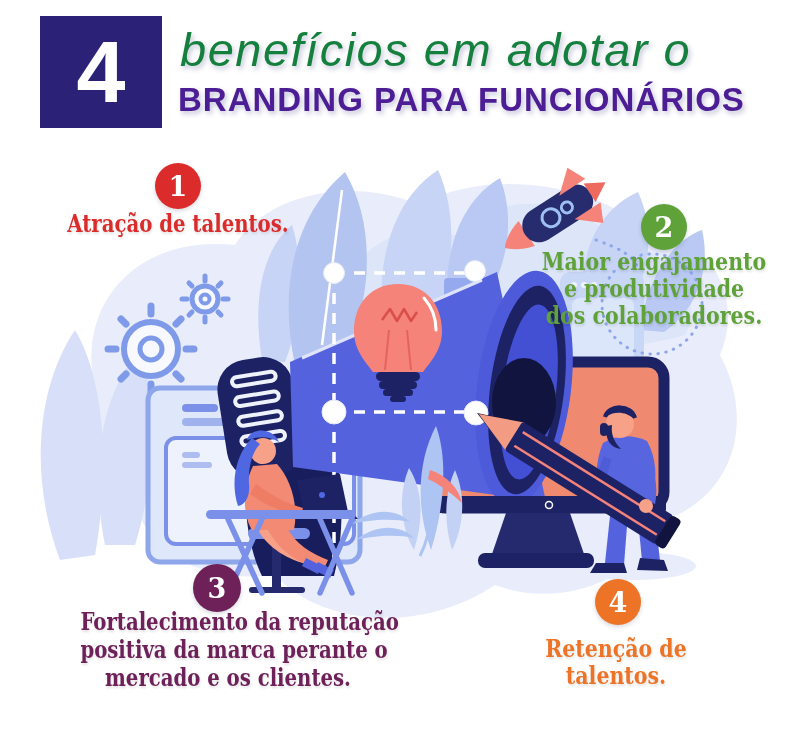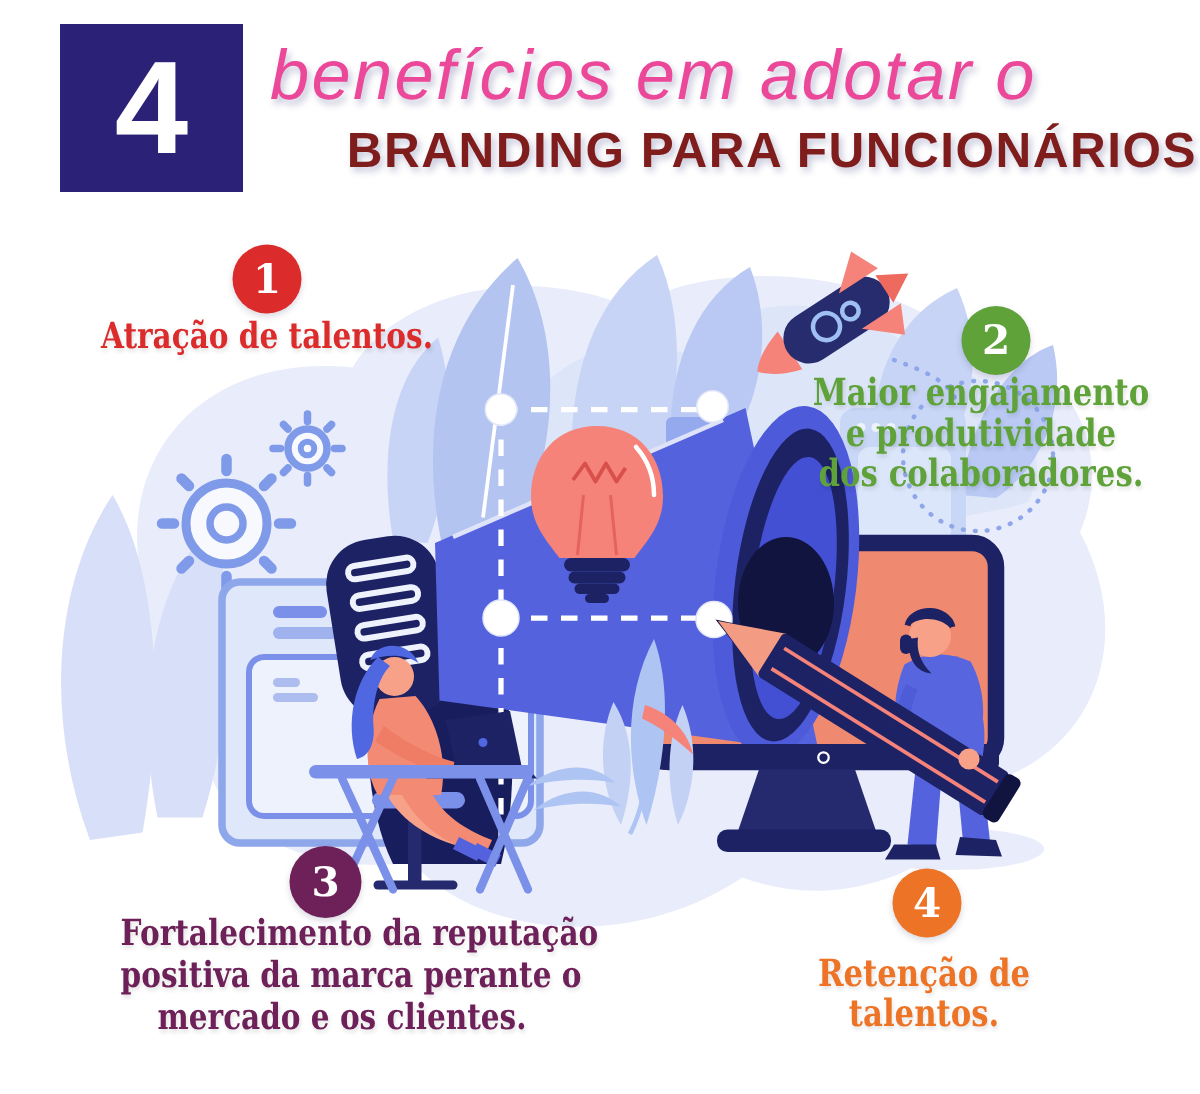--- a/index.html
+++ b/index.html
@@ -235,22 +235,22 @@
         <rect x="696" y="396" width="12" height="34" rx="4" fill="#10143f"></rect>
       </g>
       <circle cx="646" cy="506" r="7" fill="#f7a189"></circle>
     </g>
   </svg>
 
   <header>
     <div class="count-square" style="background: rgb(43, 34, 119);">
       <span class="digit">4</span>
     </div>
-    <div class="title-italic" style="color: #ec4899;">benefícios em adotar o</div>
-    <div class="title-caps" style="color: #7f1d1d; text-align: right;">BRANDING PARA FUNCIONÁRIOS</div>
+    <div class="title-italic" style="color: #15803d;">benefícios em adotar o</div>
+    <div class="title-caps" style="color: #4c1d95;">BRANDING PARA FUNCIONÁRIOS</div>
   </header>
 
   <div class="badge badge-1" style="background: rgb(220, 43, 43);">
     <span>1</span>
   </div>
   <div class="benefit-text benefit-1" style="color: rgb(220, 43, 43);">
     <span class="line">Atração de talentos.</span>
   </div>
 
   <div class="badge badge-2" style="background: rgb(95, 162, 58);">

